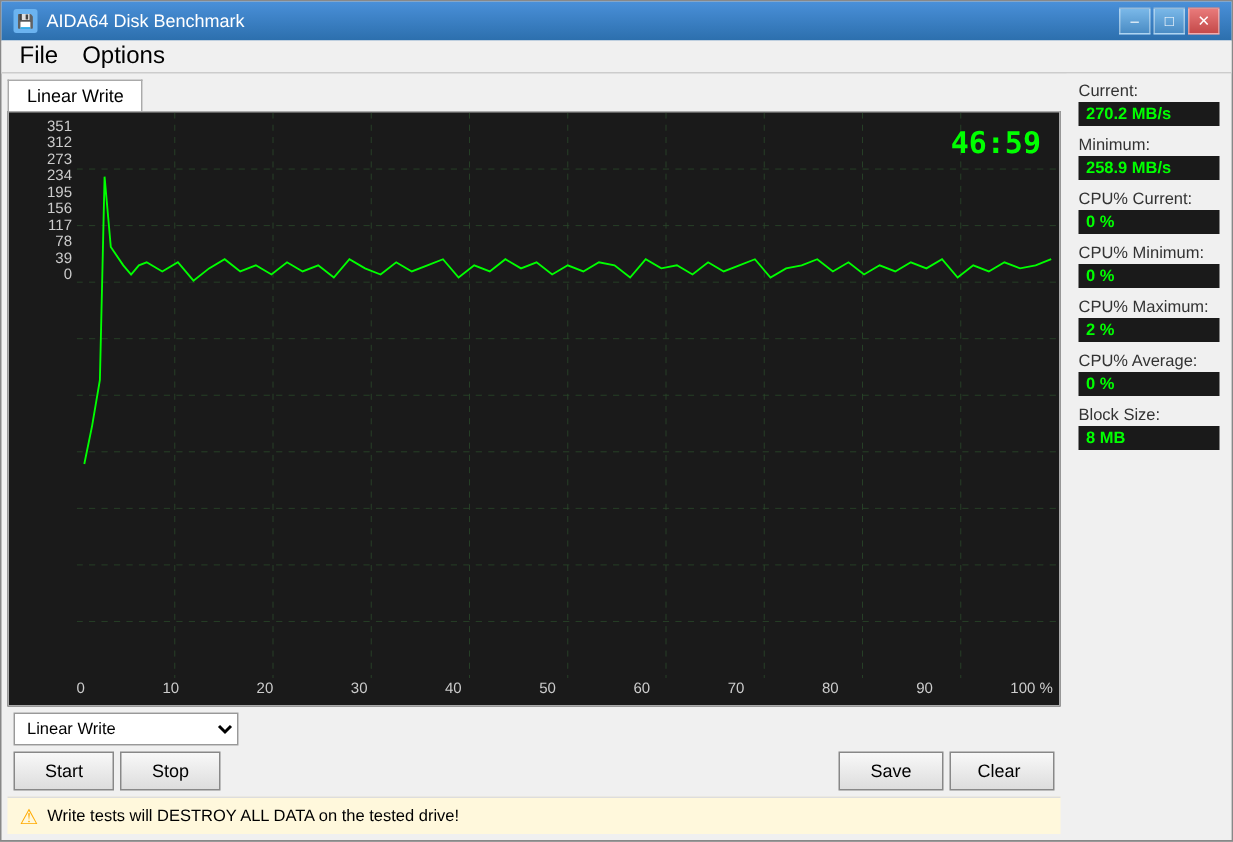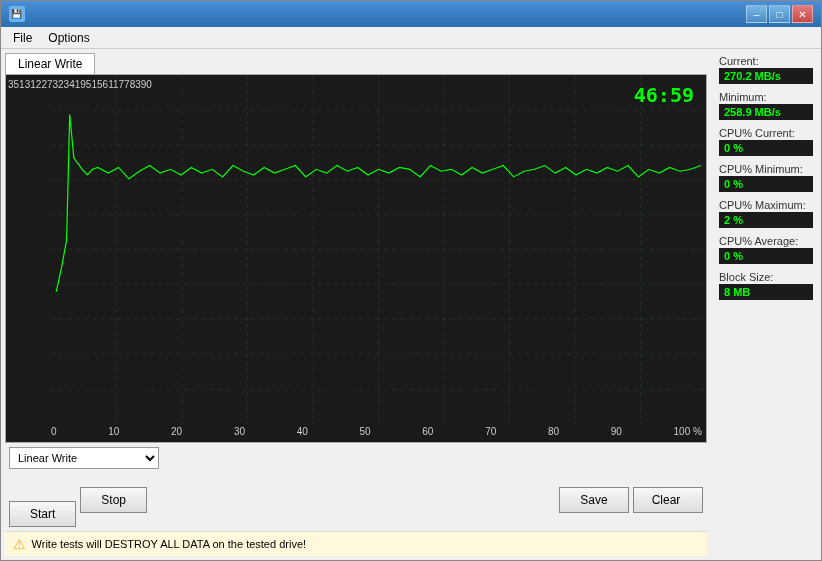--- a/index.html
+++ b/index.html
@@ -73,21 +73,21 @@
       height: 22px;
       display: flex;
       align-items: center;
       padding: 0 4px;
       border-bottom: 1px solid #ccc;
       flex-shrink: 0;
     }
     .menu-item {
       padding: 2px 8px;
       cursor: pointer;
-      font-size: 12px;
+      font-size: 16px;
     }
     .content-area {
       display: flex;
       flex: 1;
       overflow: hidden;
     }
     .main-panel {
       flex: 1;
       display: flex;
       flex-direction: column;
@@ -114,21 +114,21 @@
       position: relative;
       overflow: hidden;
     }
     .y-axis {
       position: absolute;
       left: 0;
       top: 0;
       bottom: 0;
       width: 45px;
       display: flex;
-      flex-direction: row;
+      flex-direction: column;
       padding: 4px 2px 18px 2px;
     }
     .y-label {
       color: #ccc;
       font-size: 10px;
       text-align: right;
       width: 40px;
     }
     .x-axis {
       position: absolute;
@@ -220,21 +220,21 @@
     }
     .btn {
       height: 26px;
       padding: 0 20px;
       font-size: 12px;
       border: 1px solid #888;
       background: linear-gradient(to bottom, #f8f8f8, #ddd);
       cursor: pointer;
       min-width: 60px;
     }
-    .btn-start { min-width: 60px; margin-top: 28px; }
+    .btn-start { min-width: 60px; }
     .btn-stop { min-width: 60px; }
     .btn-save { min-width: 70px; margin-left: auto; }
     .btn-clear { min-width: 70px; padding-left: 16px; }
     .warning-bar {
       background: #fff8dc;
       border-top: 1px solid #ddd;
       padding: 4px 8px;
       font-size: 11px;
       display: flex;
       align-items: center;
@@ -248,20 +248,21 @@
     .spacer { flex: 1; }
   </style>
 </head>
 <body>
 
 <div class="window">
 
   <div class="title-bar">
     <div class="title-bar-left">
       <div class="title-icon">💾</div>
+      <span class="title-text">AIDA64 Disk Benchmark</span>
     </div>
     <div class="title-buttons">
       <button class="title-btn">–</button>
       <button class="title-btn">□</button>
       <button class="title-btn close">✕</button>
     </div>
   </div>
 
   <div class="menu-bar">
     <span class="menu-item">File</span>

